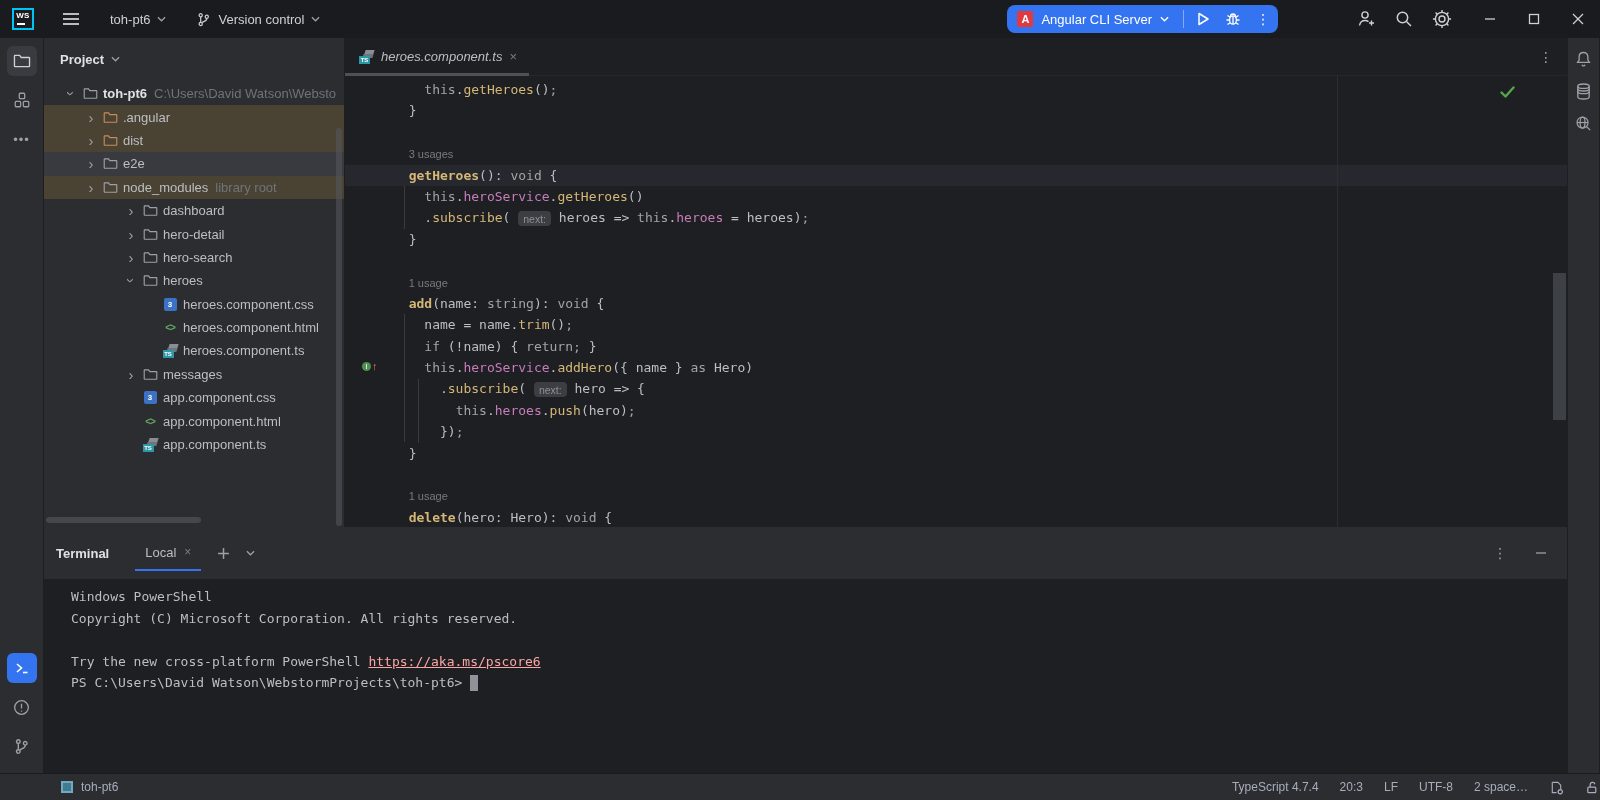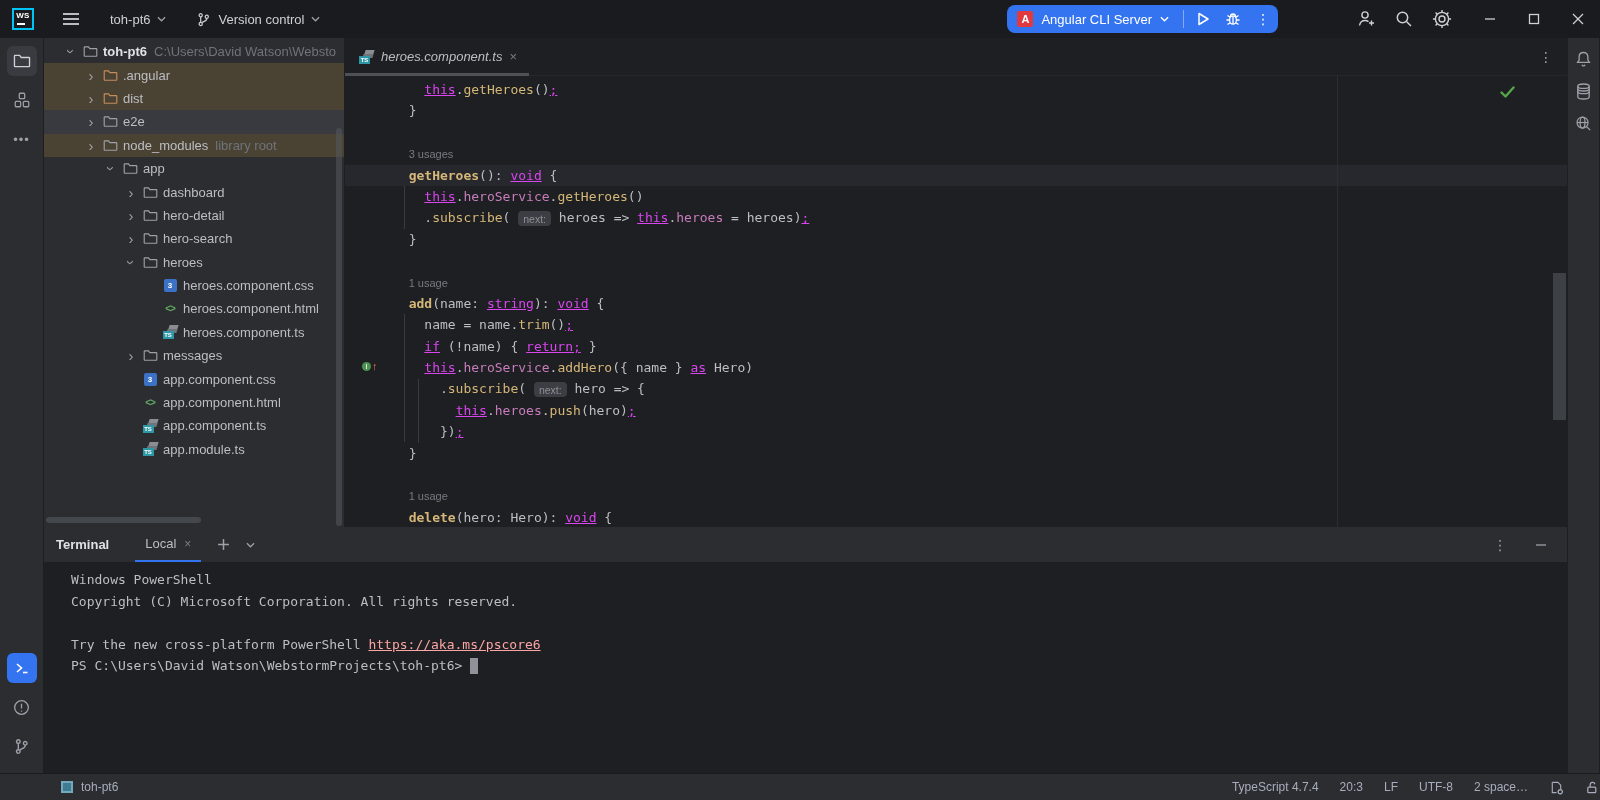--- a/index.html
+++ b/index.html
@@ -78,37 +78,37 @@
   .tab-label { font-size:13px; font-style:italic; color:#BCBEC4; }
   .tab-close { color:#7A7E85; font-size:13px; }
   .tab-underline { position:absolute; left:0; bottom:0; height:3px; width:100%; background:#4E5156; }
   .tab-more { position:absolute; right:14px; top:0; height:38px; display:flex; align-items:center;
               color:#9DA0A8; font-size:14px; }
   .editor-body { position:relative; height:451px; overflow:hidden; }
   .cur-line { position:absolute; left:0; right:0; top:88.6px; height:21.4px; background:#26282E; }
   .code { position:absolute; left:48px; top:0; right:0; bottom:0; padding-top:3px;
           font:13px/21.4px "DejaVu Sans Mono",monospace; white-space:pre; }
   .cl { height:21.4px; }
-  .c-pl { color:#BCBEC4; } .c-kw { color:#d946ef;text-decoration:underline; } .c-fn { color:#D5B778; }
+  .c-pl { color:#BCBEC4; } .c-kw { color:#a3a3a3; } .c-fn { color:#D5B778; }
   .c-fnb { color:#D5B778; font-weight:bold; } .c-fld { color:#C77DBB; }
   .c-us { color:#767B82; font:11px "Liberation Sans",sans-serif; }
   .c-hint { background:#3C3E43; color:#8C9096; font:10.5px "Liberation Sans",sans-serif;
             border-radius:4px; padding:1.5px 5px; }
   .guide { position:absolute; width:1px; background:#393B40; }
   .ruler { position:absolute; top:0; bottom:0; left:992px; width:1px; background:#2C2E33; }
   .gutter-mark { position:absolute; left:17px; top:285px; display:flex; align-items:center; }
   .g-dot { width:9px; height:9px; border-radius:50%; background:#4E8F52; position:relative; }
   .g-dot:after { content:""; position:absolute; left:4px; top:2px; width:1px; height:5px; background:#D6E8D4; }
   .g-arrow { color:#E8705C; font-size:11px; font-weight:bold; margin-left:1px; line-height:1; }
   .insp-check { position:absolute; right:52px; top:10px; }
   .ed-vscroll { position:absolute; right:1px; top:197px; width:13px; height:147px; background:#45484D; opacity:.8; }
 
   
   .terminal { height:246px; display:flex; flex-direction:column; background:#1E1F22; }
-  .term-header { height:35px; background:#2B2D30; display:flex; align-items:center; padding:0 20px 0 12px; }
+  .term-header { height:52px; background:#2B2D30; display:flex; align-items:center; padding:0 20px 0 12px; }
   .term-title { font-size:13px; font-weight:bold; color:#DFE1E5; margin-right:26px; }
   .term-tab { height:35px; display:flex; align-items:center; gap:8px; padding:0 10px;
               border-bottom:2px solid #3574F0; font-size:13px; color:#BCBEC4; cursor:pointer; }
   .term-tab .x { color:#7A7E85; font-size:12px; }
   .term-plus, .term-chev { margin-left:16px; color:#9DA0A8; }
   .term-right { margin-left:auto; display:flex; align-items:center; gap:28px; color:#9DA0A8; }
   .term-body { flex:1; padding:7px 0 0 6px; font:13px/21.5px "DejaVu Sans Mono",monospace; color:#BCBEC4; white-space:pre;margin-left:21px; }
   .tl { height:21.5px; }
   .t-lnk { color:#fca5a5; text-decoration:underline; }
   .t-cur { display:inline-block; width:8px; height:16px; background:#8F9399; vertical-align:-3px; }
@@ -289,20 +289,26 @@
               <path d="M5 5.2v5.8M11.5 6.8c0 3-3.4 3.2-5 4.4"></path>
             </g>
           </svg>
       </button>
     </aside>
 
     <section class="content">
       <div class="top-row">
 
         <div class="project-panel">
+          <div class="proj-header">
+            <span>Project</span>
+            <svg class="chev-sm" viewBox="0 0 10 6">
+                <polyline points="1,1 5,5 9,1" fill="none" stroke="#9DA0A8" stroke-width="1.4"></polyline>
+              </svg>
+          </div>
           <div class="tree">
               <div class="tree-row" style="padding-left: 18px;">
                 <span class="chev open">›</span>
                 <span class="ticon">
                   <svg width="15" height="15" viewBox="0 0 16 16" class="fold-ic">
                     <path d="M1.8 3h4.1l1.4 1.9h6.9c.3 0 .5.2.5.5v7.1c0 .3-.2.5-.5.5H1.8c-.3 0-.5-.2-.5-.5V3.5c0-.3.2-.5.5-.5z" fill="none" stroke="currentColor" stroke-width="1.2"></path>
                   </svg>
                 </span>
                 <span class="tlabel bold">toh-pt6</span>
                 <span class="textra">C:\Users\David Watson\Websto</span>
@@ -336,29 +342,20 @@
               </div>
               <div class="tree-row bg-ex" style="padding-left: 38px;">
                 <span class="chev closed">›</span>
                 <span class="ticon">
                   <svg width="15" height="15" viewBox="0 0 16 16" class="fold-ic">
                     <path d="M1.8 3h4.1l1.4 1.9h6.9c.3 0 .5.2.5.5v7.1c0 .3-.2.5-.5.5H1.8c-.3 0-.5-.2-.5-.5V3.5c0-.3.2-.5.5-.5z" fill="none" stroke="currentColor" stroke-width="1.2"></path>
                   </svg>
                 </span>
                 <span class="tlabel">node_modules</span>
                 <span class="textra">library root</span>
-              </div>
-              <div class="tree-row" style="padding-left: 58px;">
-                <span class="chev open">›</span>
-                <span class="ticon">
-                  <svg width="15" height="15" viewBox="0 0 16 16" class="fold-ic">
-                    <path d="M1.8 3h4.1l1.4 1.9h6.9c.3 0 .5.2.5.5v7.1c0 .3-.2.5-.5.5H1.8c-.3 0-.5-.2-.5-.5V3.5c0-.3.2-.5.5-.5z" fill="none" stroke="currentColor" stroke-width="1.2"></path>
-                  </svg>
-                </span>
-                <span class="tlabel">app</span>
               </div>
               <div class="tree-row" style="padding-left: 78px;">
                 <span class="chev closed">›</span>
                 <span class="ticon">
                   <svg width="15" height="15" viewBox="0 0 16 16" class="fold-ic">
                     <path d="M1.8 3h4.1l1.4 1.9h6.9c.3 0 .5.2.5.5v7.1c0 .3-.2.5-.5.5H1.8c-.3 0-.5-.2-.5-.5V3.5c0-.3.2-.5.5-.5z" fill="none" stroke="currentColor" stroke-width="1.2"></path>
                   </svg>
                 </span>
                 <span class="tlabel">dashboard</span>
               </div>
@@ -440,31 +437,20 @@
               <div class="tree-row" style="padding-left: 78px;">
                 <span class="chev none">›</span>
                 <span class="ticon">
                   <span class="fi-ts">
                     <i></i>
                     <em></em>
                     <b>TS</b>
                   </span>
                 </span>
                 <span class="tlabel">app.component.ts</span>
-              </div>
-              <div class="tree-row" style="padding-left: 78px;">
-                <span class="chev none">›</span>
-                <span class="ticon">
-                  <span class="fi-ts">
-                    <i></i>
-                    <em></em>
-                    <b>TS</b>
-                  </span>
-                </span>
-                <span class="tlabel">app.module.ts</span>
               </div>
             </div>
           <div class="proj-vscroll"></div>
           <div class="proj-hscroll"></div>
         </div>
 
         <div class="editor">
           <div class="tabbar">
             <div class="tab">
               <span class="fi-ts">

